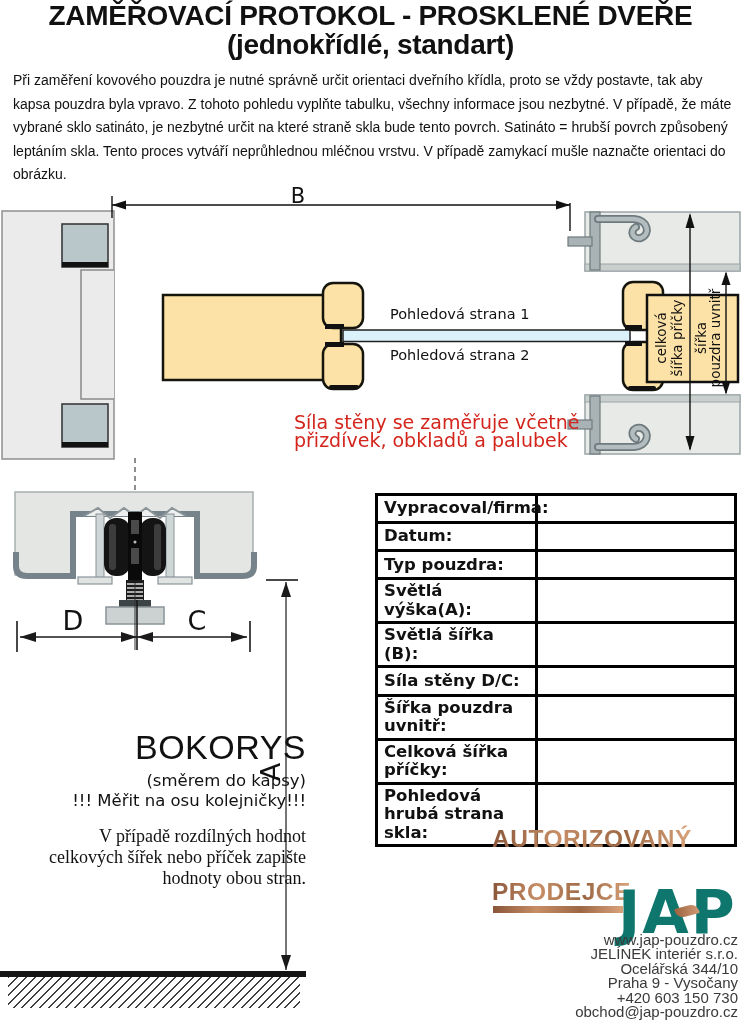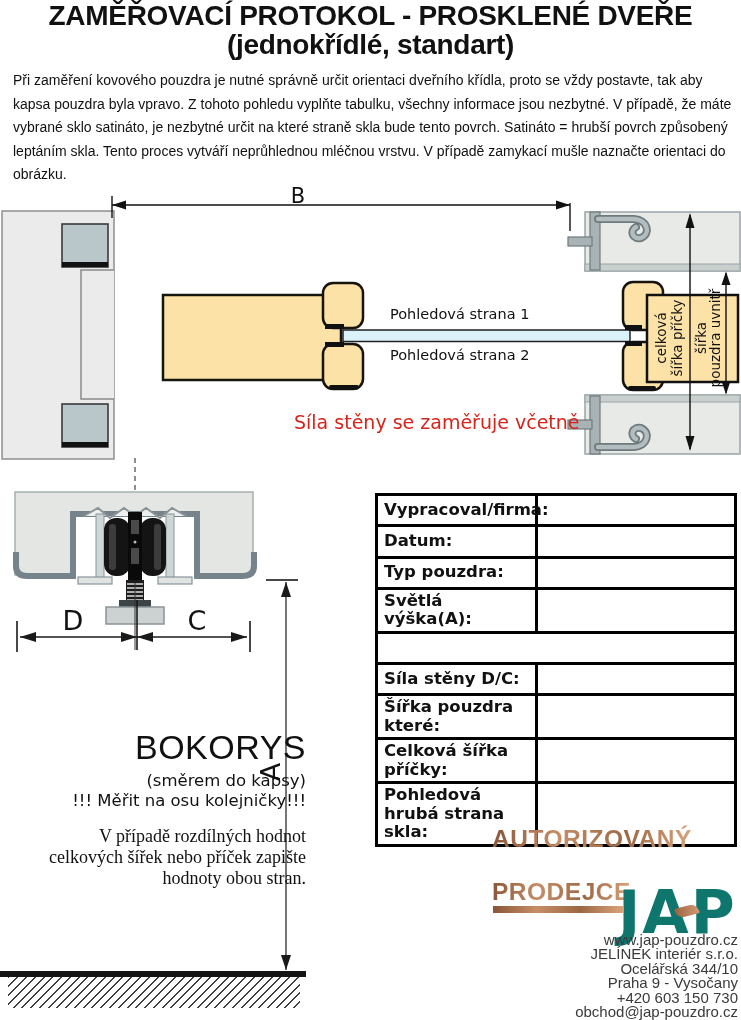--- a/index.html
+++ b/index.html
@@ -131,20 +131,21 @@
     <text transform="rotate(-90 678 338)" x="678" y="342" font-size="13.5" text-anchor="middle">šířka příčky</text>
     <text transform="rotate(-90 702 338)" x="702" y="342" font-size="13.5" text-anchor="middle">šířka</text>
     <text transform="rotate(-90 716 338)" x="716" y="342" font-size="13.5" text-anchor="middle">pouzdra uvnitř</text>
 
     <text x="390" y="319" font-size="14.5">Pohledová strana 1</text>
     <text x="390" y="360" font-size="14.5">Pohledová strana 2</text>
   </svg>
 
   <div class="abs red-note">
     <div>Síla stěny se zaměřuje včetně</div>
+    <div>přizdívek, obkladů a palubek</div>
   </div>
 
   <svg class="abs bokorys-svg" width="380" height="225" viewBox="0 455 380 225">
     <line x1="135" y1="458" x2="135" y2="508" stroke="#444" stroke-width="1.2" stroke-dasharray="5,4"></line>
     <polygon points="129,494 141,494 141,504 135,510 129,504" fill="#222"></polygon>
 
     <path d="M15,492 H253 V575 H197 V514 H73 V575 H15 Z" fill="#e4e6e4" stroke="#a8b0ae" stroke-width="1.5"></path>
 
     <path d="M16,552 v14 q0,10 11,10 h46 v-62 h124 v62 h46 q11,0 11,-10 v-14" fill="none" stroke="#77838a" stroke-width="6"></path>
 
@@ -220,28 +221,29 @@
     </div>
     <div class="form-row">
       <div class="form-label">Typ pouzdra:</div>
       <div class="form-value"></div>
     </div>
     <div class="form-row">
       <div class="form-label">Světlá výška(A):</div>
       <div class="form-value"></div>
     </div>
     <div class="form-row">
+      <div class="form-label">Světlá šířka (B):</div>
       <div class="form-value"></div>
     </div>
     <div class="form-row">
       <div class="form-label">Síla stěny D/C:</div>
       <div class="form-value"></div>
     </div>
     <div class="form-row">
-      <div class="form-label">Šířka pouzdra které:</div>
+      <div class="form-label">Šířka pouzdra uvnitř:</div>
       <div class="form-value"></div>
     </div>
     <div class="form-row">
       <div class="form-label">Celková šířka příčky:</div>
       <div class="form-value"></div>
     </div>
     <div class="form-row">
       <div class="form-label">Pohledová hrubá strana skla:</div>
       <div class="form-value"></div>
     </div>

